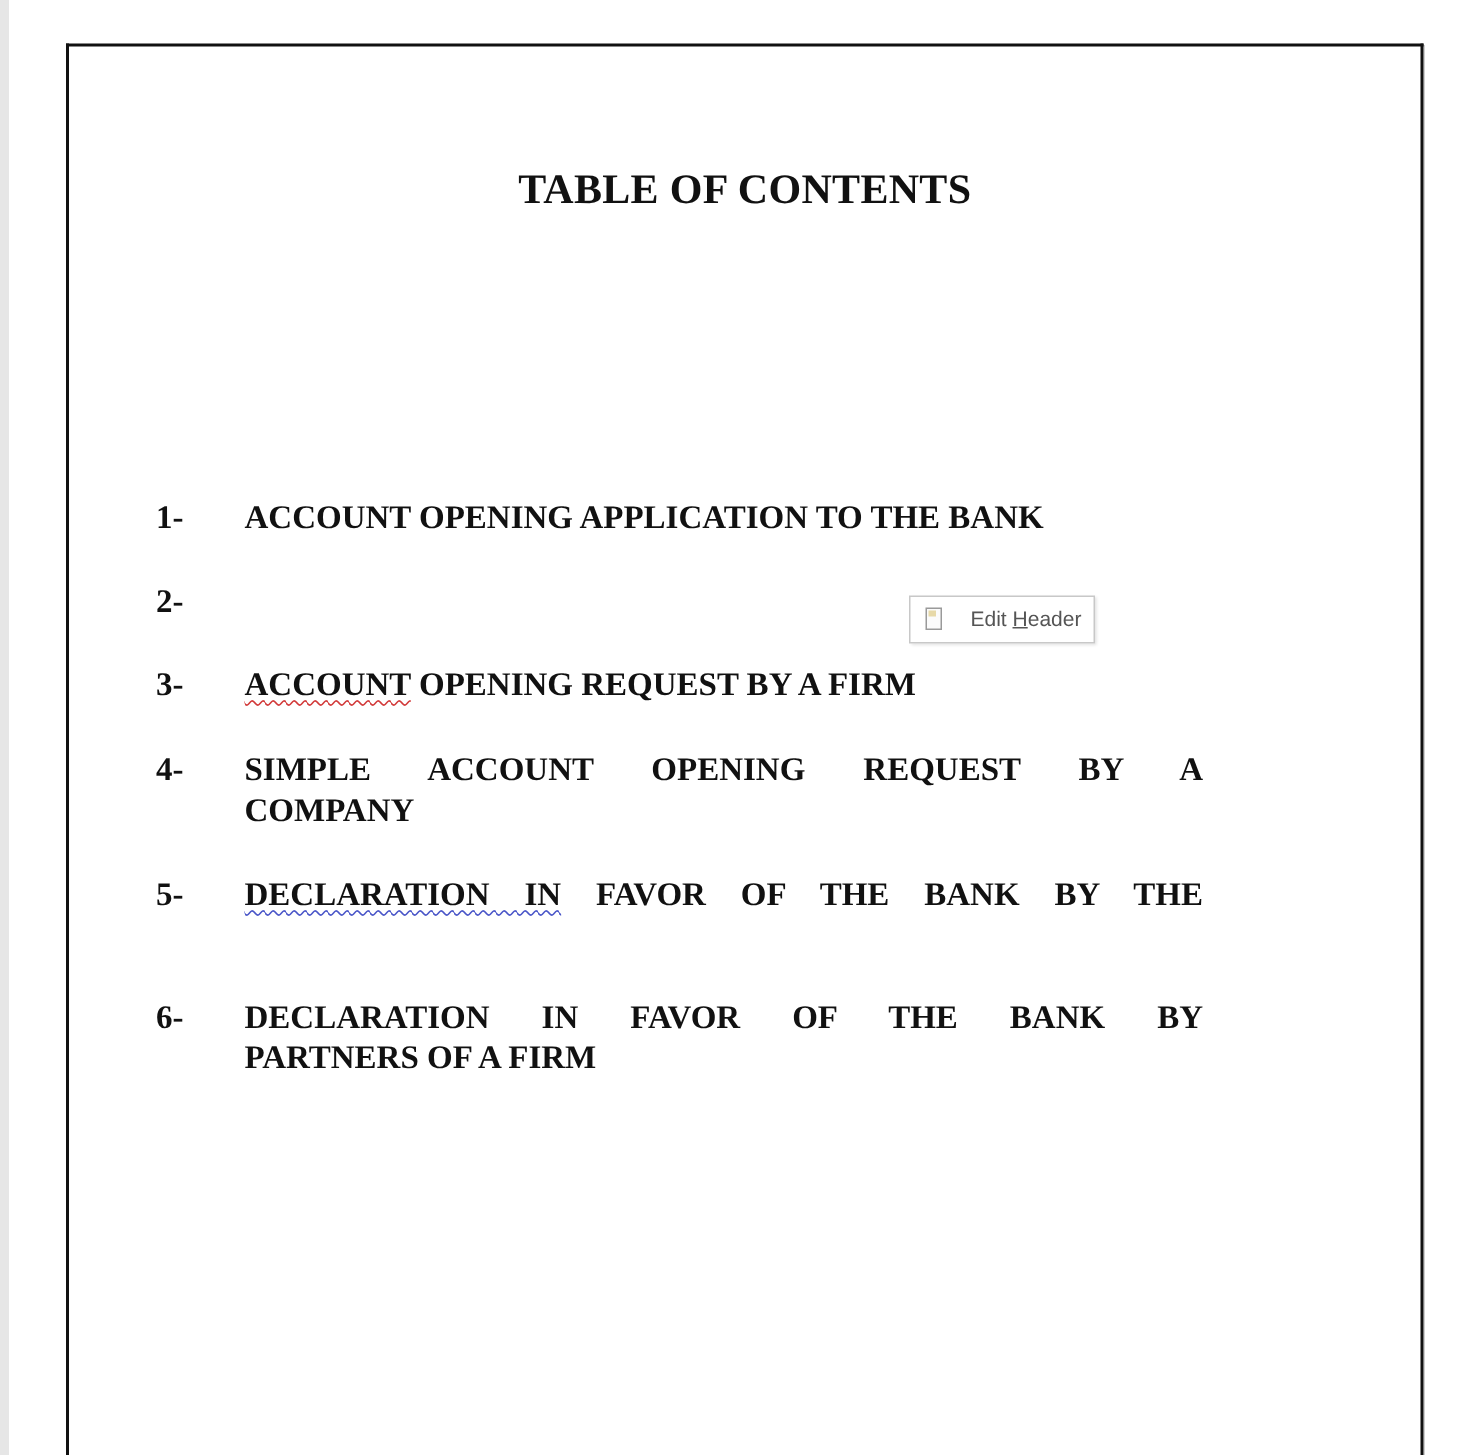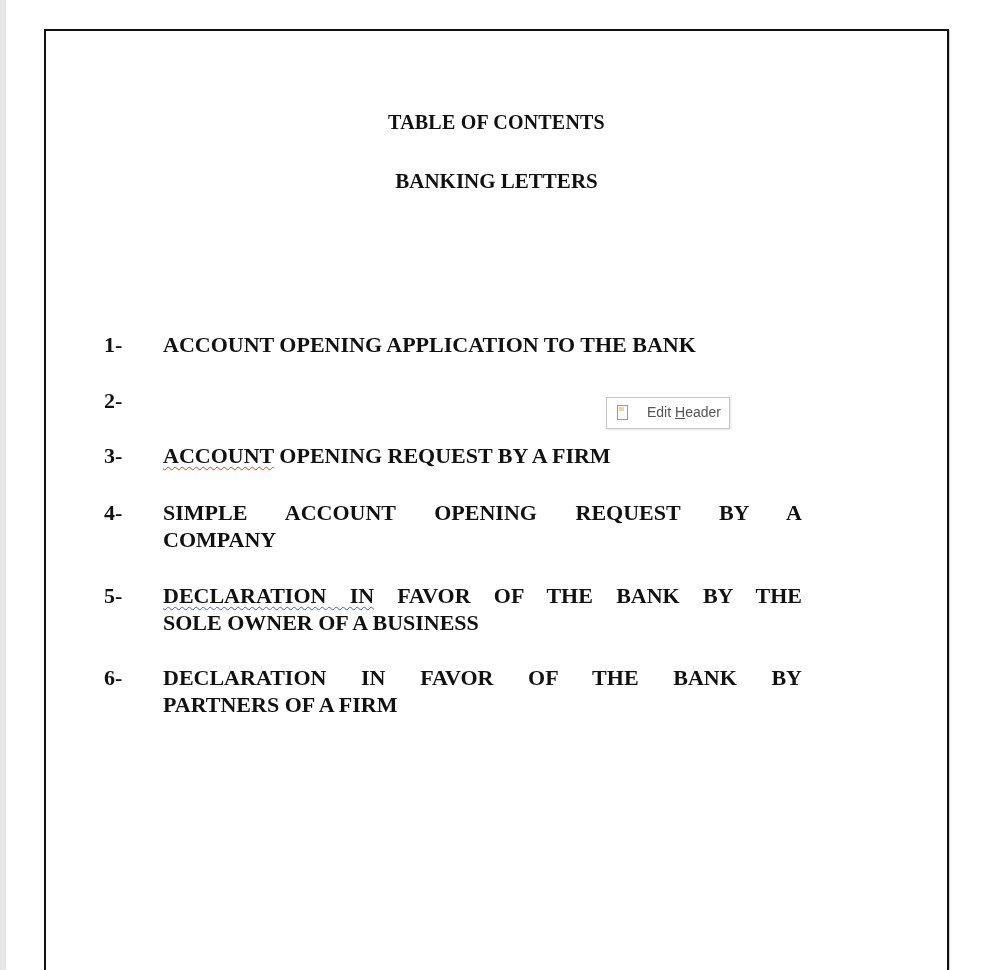--- a/index.html
+++ b/index.html
@@ -13,21 +13,21 @@
     background:#e6e6e6;
   }
   .page {
     position:absolute; left:44px; top:29px; width:905px; height:960px;
     border-top:2px solid #111; border-left:2px solid #111; border-right:2px solid #111;
     box-sizing:border-box; background:#fff;
     box-shadow:1px 1px 0 #cfcfcf;
   }
   .title {
     position:absolute; left:0; right:0; top:80px; text-align:center;
-    font-weight:bold; font-size:20px; color:#111; letter-spacing:0.2px;
+    font-weight:bold; font-size:28px; color:#111; letter-spacing:0.2px;
   }
   .subtitle {
     position:absolute; left:0; right:0; top:138px; text-align:center;
     font-weight:bold; font-size:21px; color:#111;
   }
   .toc-item {
     position:absolute; left:104px; width:698px;
     font-weight:bold; font-size:22px; color:#111; line-height:27px;
   }
   .toc-num {
@@ -66,21 +66,20 @@
   .tooltip-label { position:absolute; left:40px; top:6px; }
   .tooltip-label u { text-decoration:underline; }
 </style>
 </head>
 <body>
 
 <div class="left-strip"></div>
 
 <div class="page">
   <div class="title">TABLE OF CONTENTS</div>
-  <div class="subtitle">BANKING LETTERS</div>
 </div>
 
 <div class="toc-item" style="top:331px; height:30px;">
   <span class="toc-num">1-</span>
   <span class="toc-text">ACCOUNT OPENING APPLICATION TO THE BANK</span>
 </div>
 
 <div class="toc-item" style="top:387px; height:30px;">
   <span class="toc-num">2-</span>
 </div>
@@ -92,21 +91,20 @@
 
 <div class="toc-item" style="top:499px; height:56px;">
   <span class="toc-num">4-</span>
   <span class="toc-text just-last" style="top:0;">SIMPLE ACCOUNT OPENING REQUEST BY A</span>
   <span class="toc-text" style="top:27px;">COMPANY</span>
 </div>
 
 <div class="toc-item" style="top:582px; height:56px;">
   <span class="toc-num">5-</span>
   <span class="toc-text just-last" style="top:0;"><span class="spell-blue">DECLARATION IN</span><span> FAVOR OF THE BANK BY THE</span></span>
-  <span class="toc-text" style="top:27px;">SOLE OWNER OF A BUSINESS</span>
 </div>
 
 <div class="toc-item" style="top:664px; height:56px;">
   <span class="toc-num">6-</span>
   <span class="toc-text just-last" style="top:0;">DECLARATION IN FAVOR OF THE BANK BY</span>
   <span class="toc-text" style="top:27px;">PARTNERS OF A FIRM</span>
 </div>
 
 <div class="tooltip">
   <span class="doc-icon"></span>

